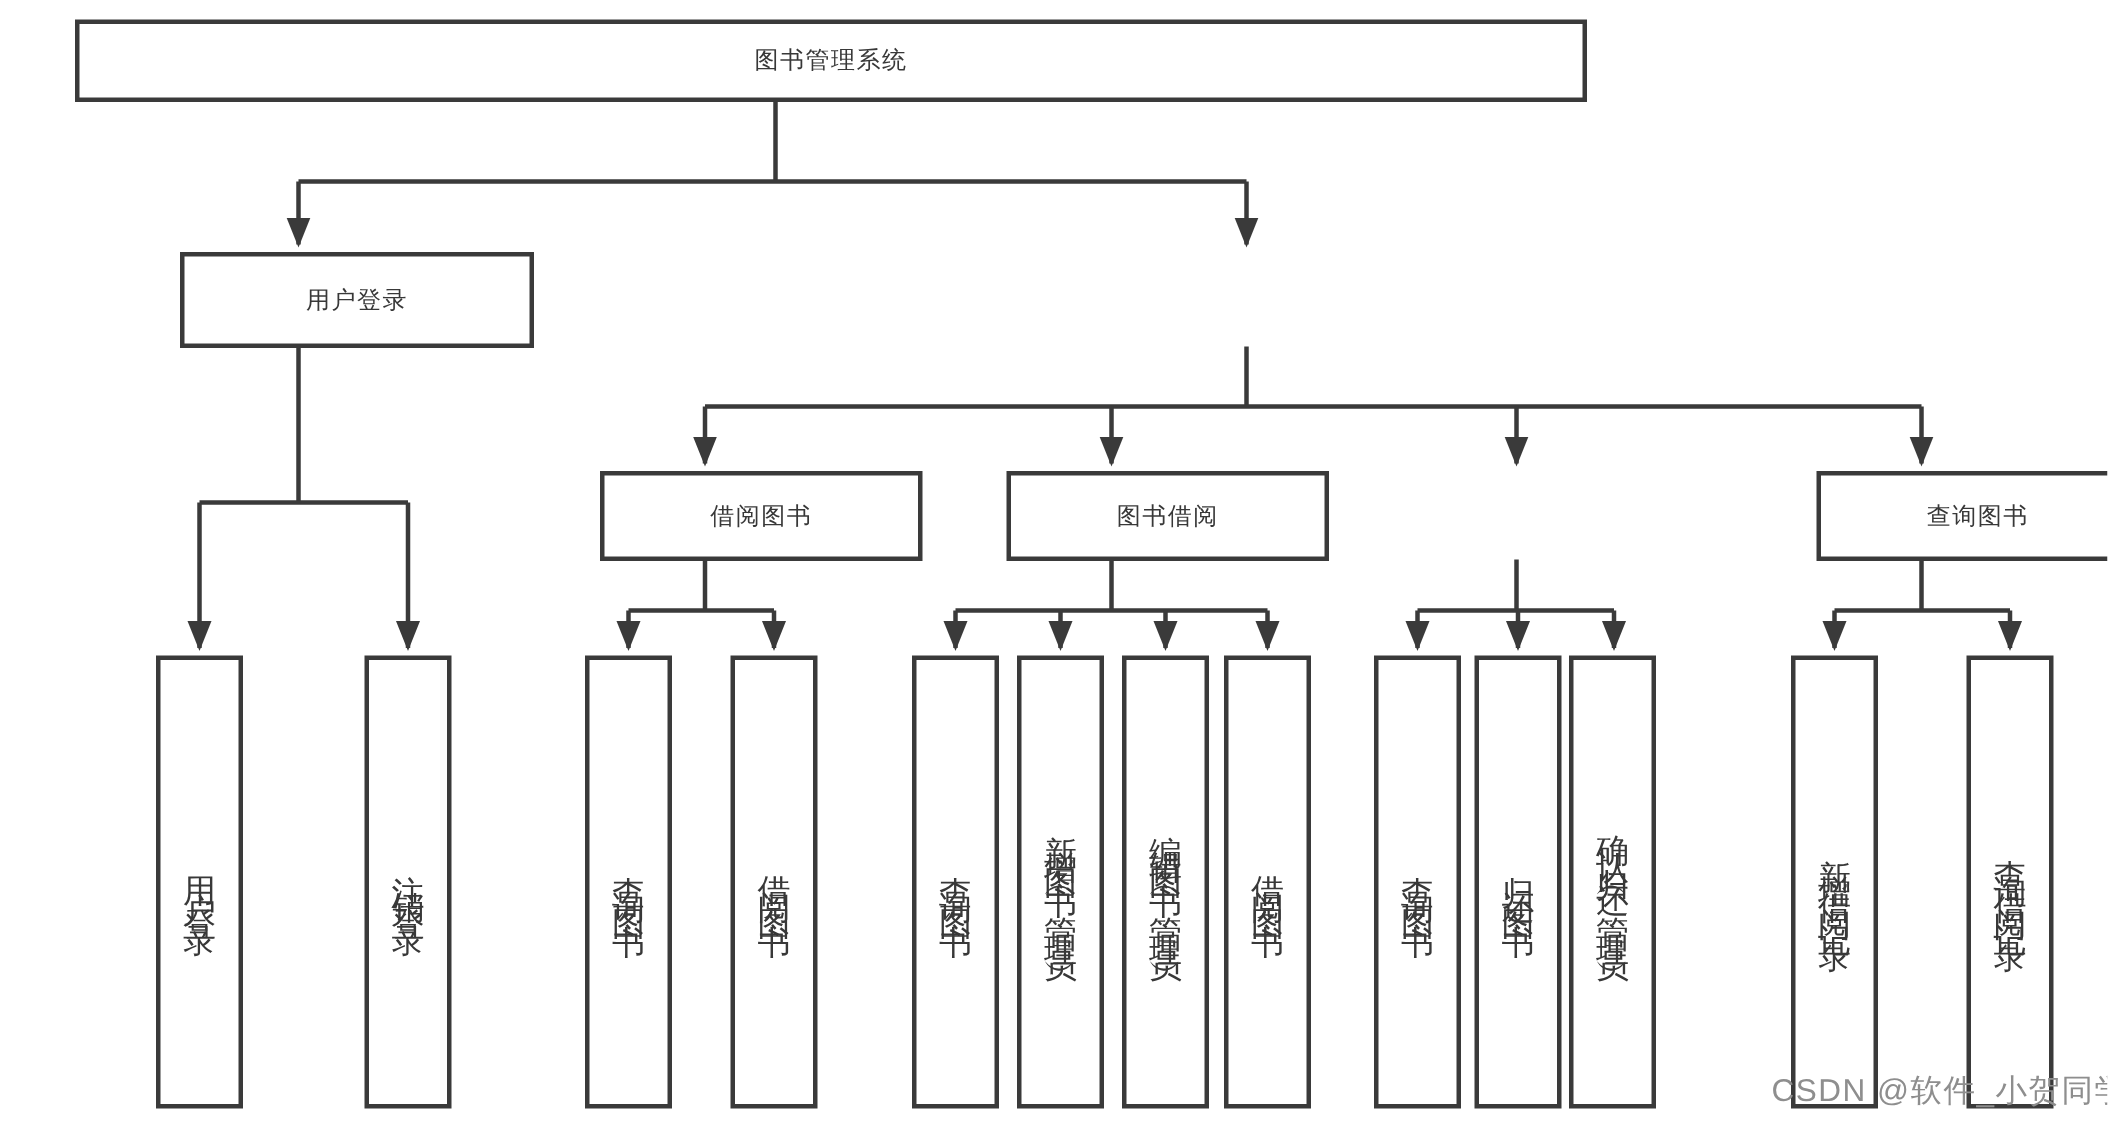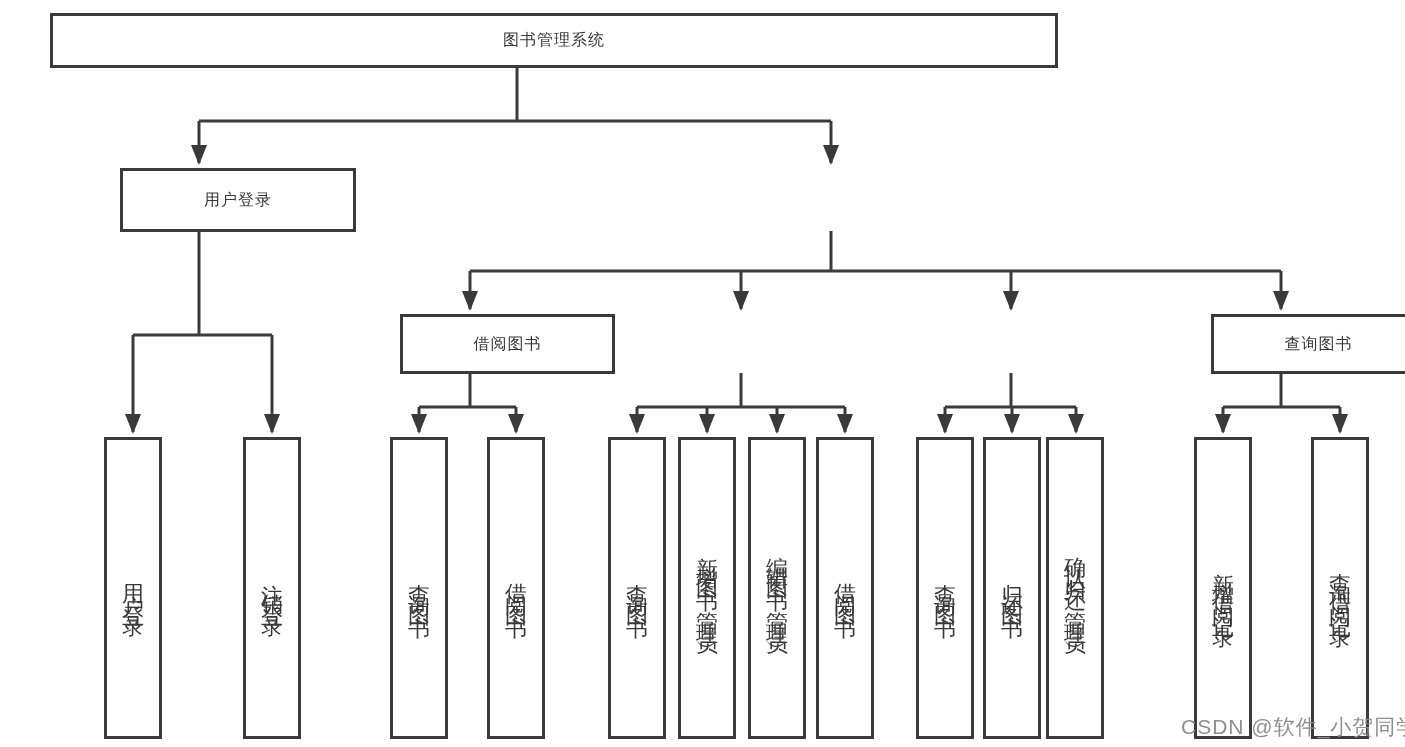--- a/index.html
+++ b/index.html
@@ -92,20 +92,21 @@
       <line x1="1223" y1="407" x2="1223" y2="432" marker-end="url(#arw)"></line>
       <line x1="1340" y1="407" x2="1340" y2="432" marker-end="url(#arw)"></line>
     </g>
   </svg>
 
   <div class="box h" id="b-root">图书管理系统</div>
 
   <div class="box h" id="b-user-login">用户登录</div>
 
   <div class="box h" id="b-new-rec">借阅图书</div>
+  <div class="box h" id="b-borrow">图书借阅</div>
   <div class="box h" id="b-records">查询图书</div>
 
   <div class="box v leaf" id="l1">用户登录</div>
   <div class="box v leaf" id="l2">注销登录</div>
 
   <div class="box v leaf" id="l3">查询图书</div>
   <div class="box v leaf" id="l4">借阅图书</div>
 
   <div class="box v leaf" id="l5">查询图书</div>
   <div class="box v leaf" id="l6">新增图书（管理员）</div>

